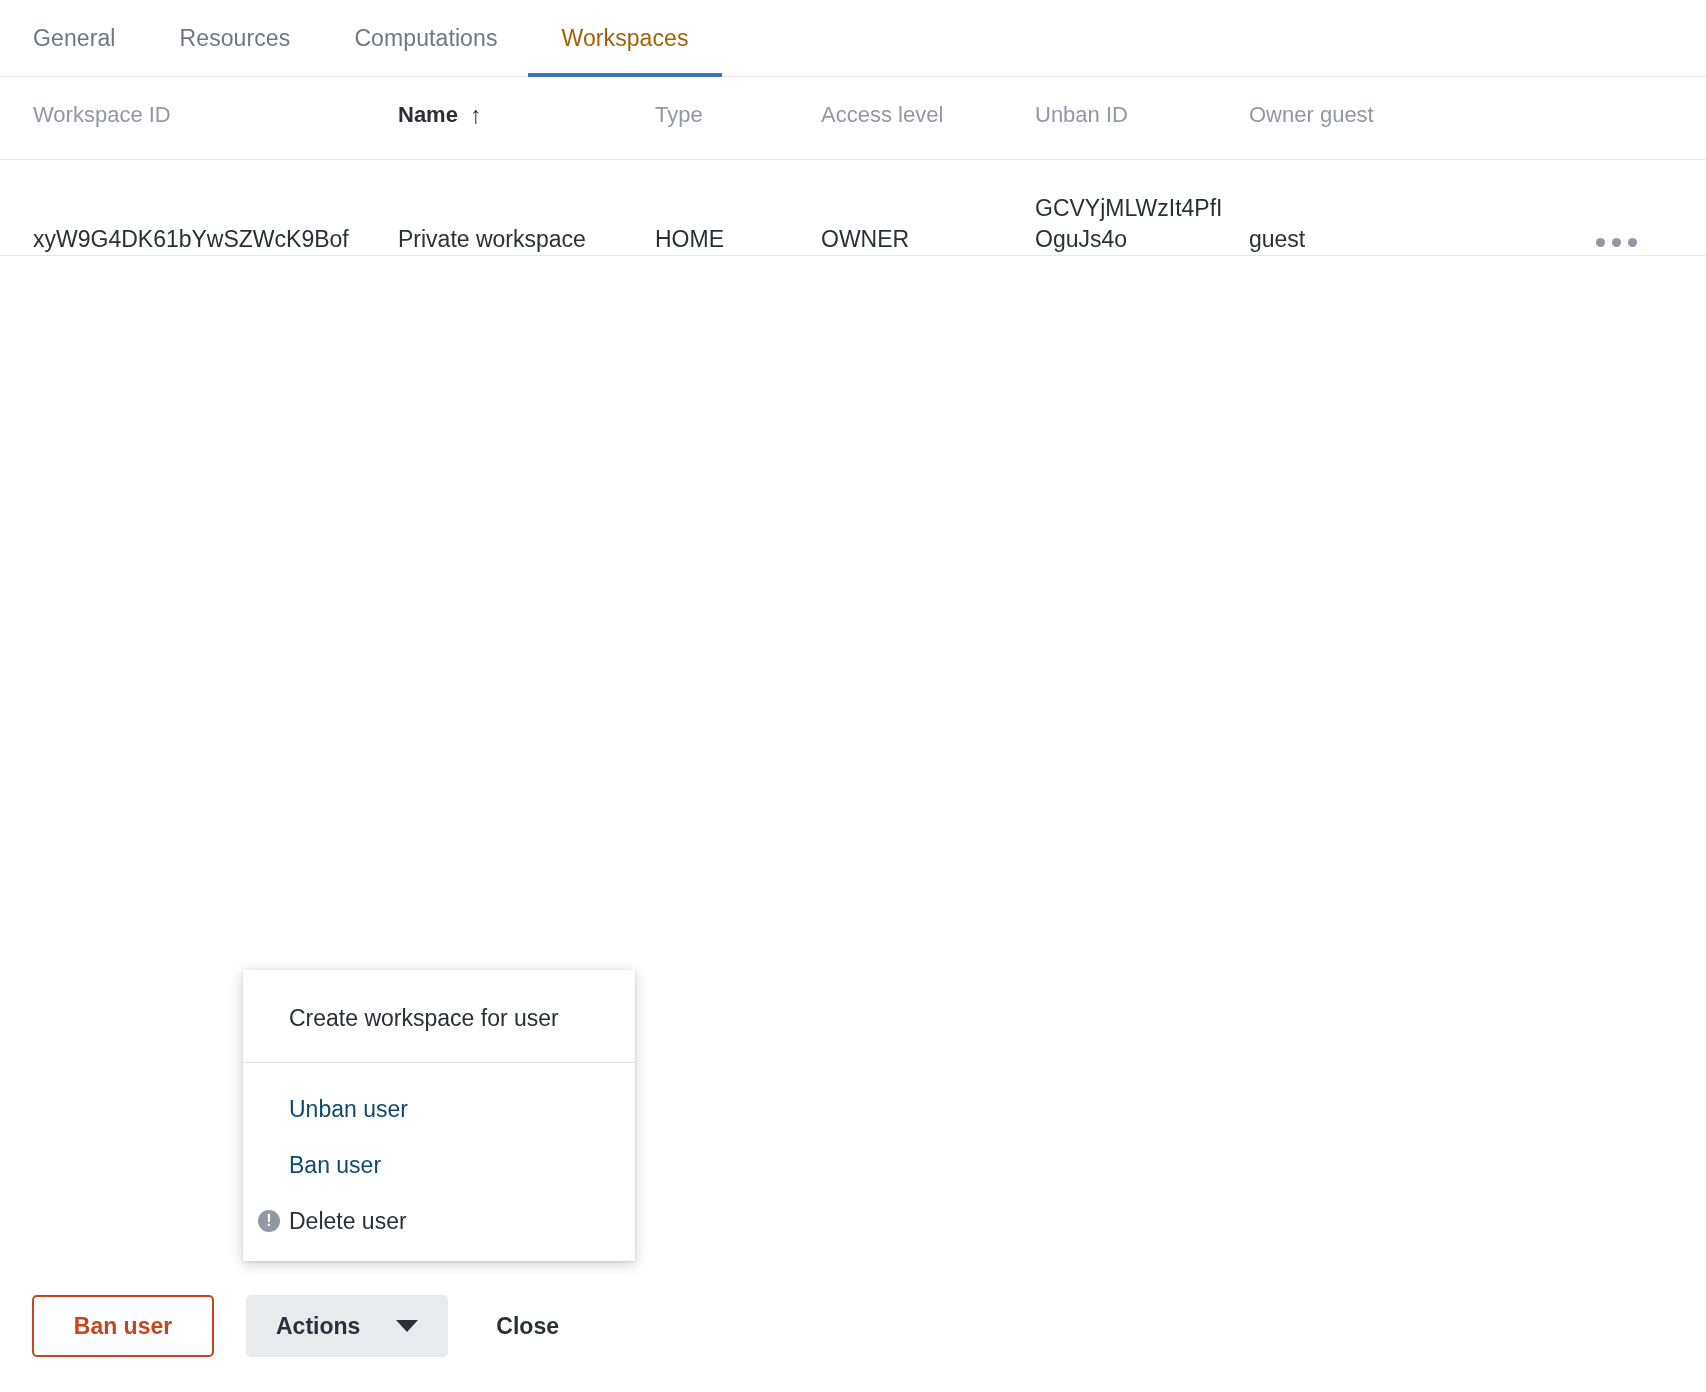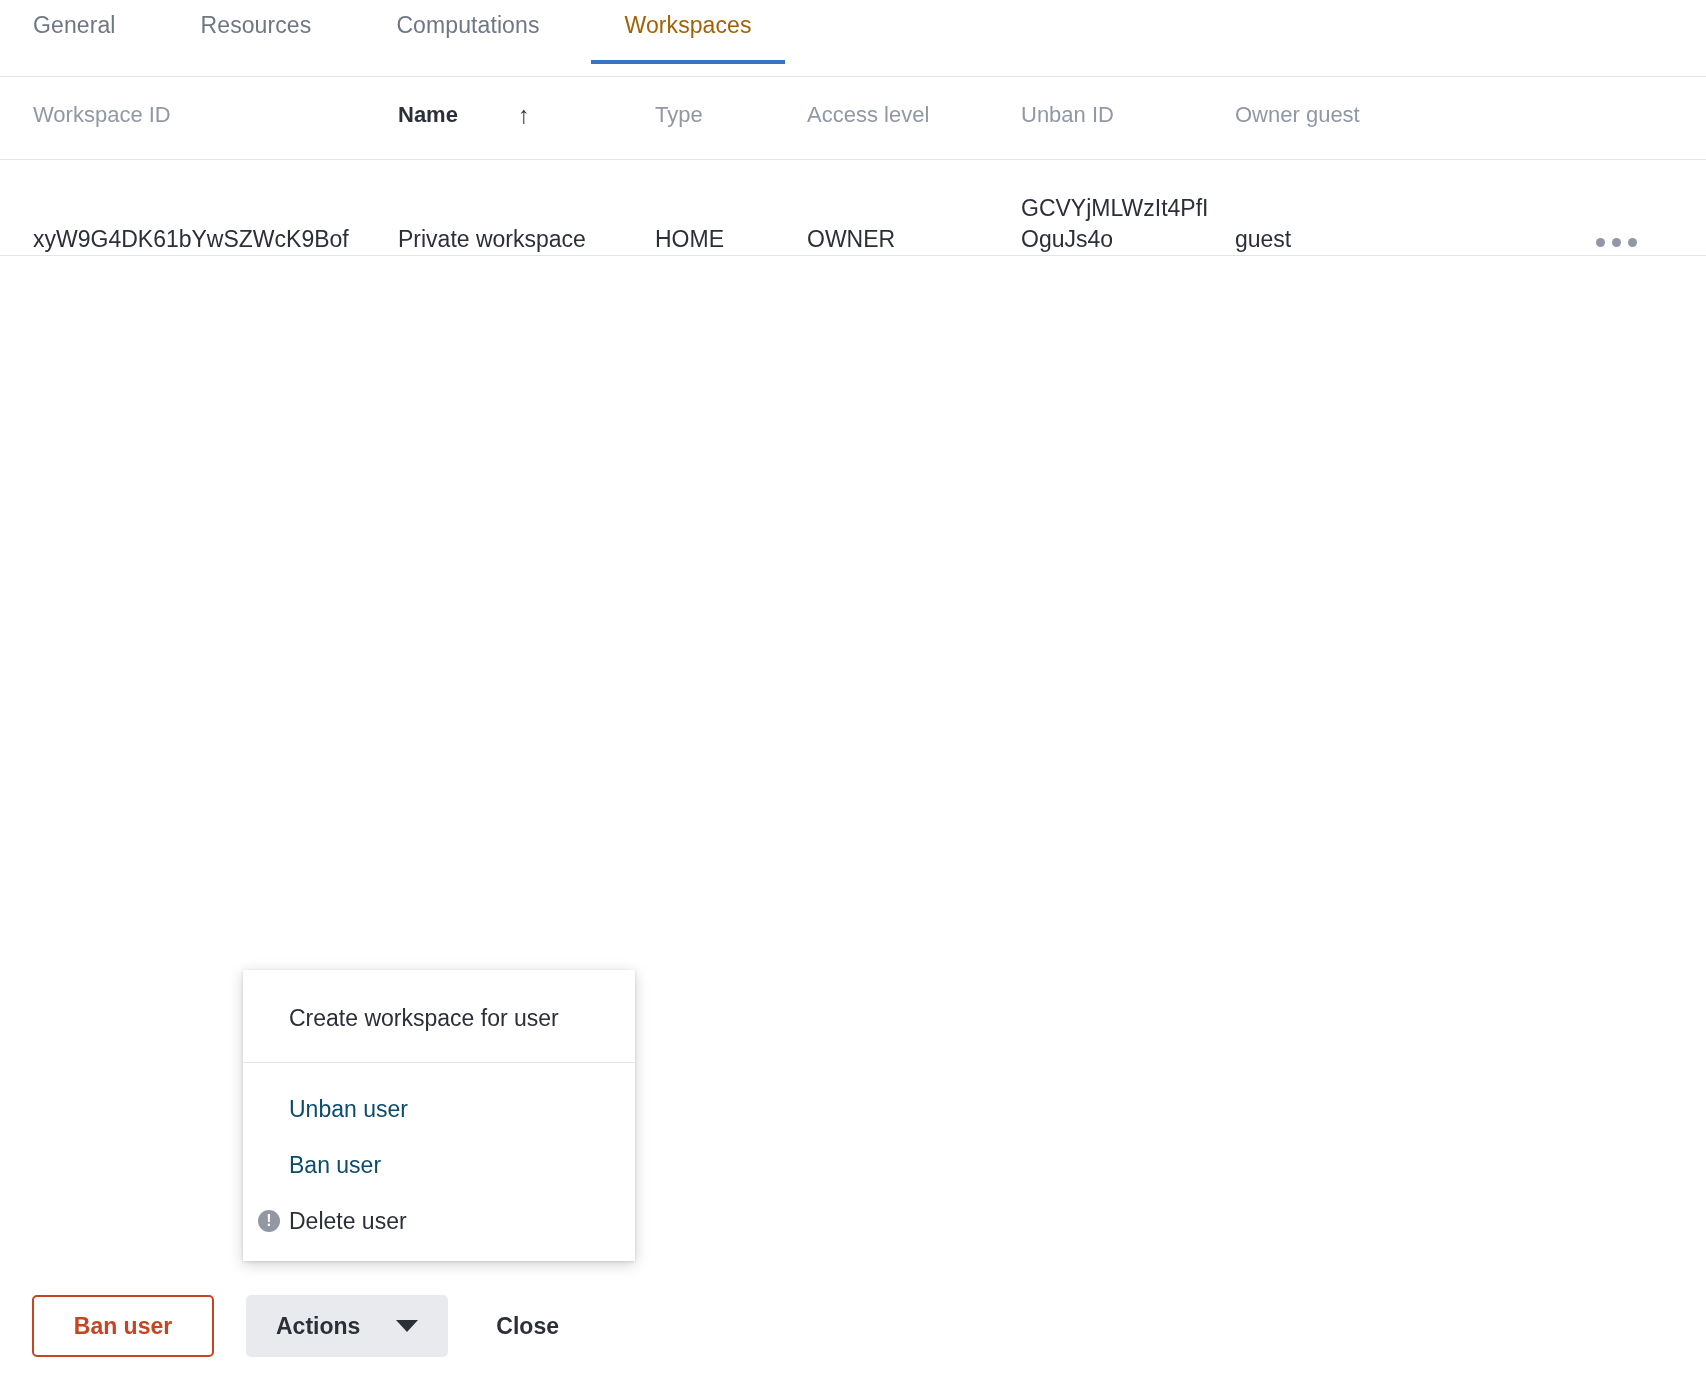--- a/index.html
+++ b/index.html
@@ -17,24 +17,23 @@
     background: #ffffff;
   }
 
   
   .tabbar {
     position: absolute;
     left: 0; top: 0;
     width: 1706px;
     height: 77px;
     display: flex;
-    align-items: center;
+    align-items: flex-end;
     padding-left: 33px;
     border-bottom: 1px solid #e3e5e8;
-    gap: 21px;
   }
   .tab {
     position: relative;
     font-size: 23px;
     line-height: 1;
     color: #6f7782;
     padding: 0 0 26px 0;
     margin-right: 64px;
     cursor: pointer;
     letter-spacing: .1px;
@@ -70,21 +69,20 @@
     font-size: 22px;
     color: #9198a4;
     white-space: nowrap;
     display: flex;
     align-items: center;
     cursor: pointer;
   }
   .th.sorted {
     color: #2b2f38;
     font-weight: bold;
-    gap: 48px;
   }
   .sort-arrow {
     display: inline-block;
     margin-left: 12px;
     font-size: 24px;
     line-height: 1;
     color: #2b2f38;
   }
   .tbody .tr {
     display: flex;
@@ -97,21 +95,21 @@
     font-size: 23px;
     color: #2b2f38;
     line-height: 1.35;
     word-break: break-word;
   }
 
   
   .c-id    { width: 365px; }
   .c-name  { width: 257px; }
   .c-type  { width: 152px; }
-  .c-acc   { width: 214px; }
+  .c-acc   { width: 214px; margin-left: 14px; }
   .c-oid   { width: 214px; padding-right: 18px; }
   .c-oname { width: 300px; }
   .c-act   { flex: 1; display: flex; justify-content: flex-end; padding-right: 28px; }
 
   .kebab {
     display: inline-flex;
     align-items: center;
     gap: 7px;
     cursor: pointer;
     padding: 8px;

